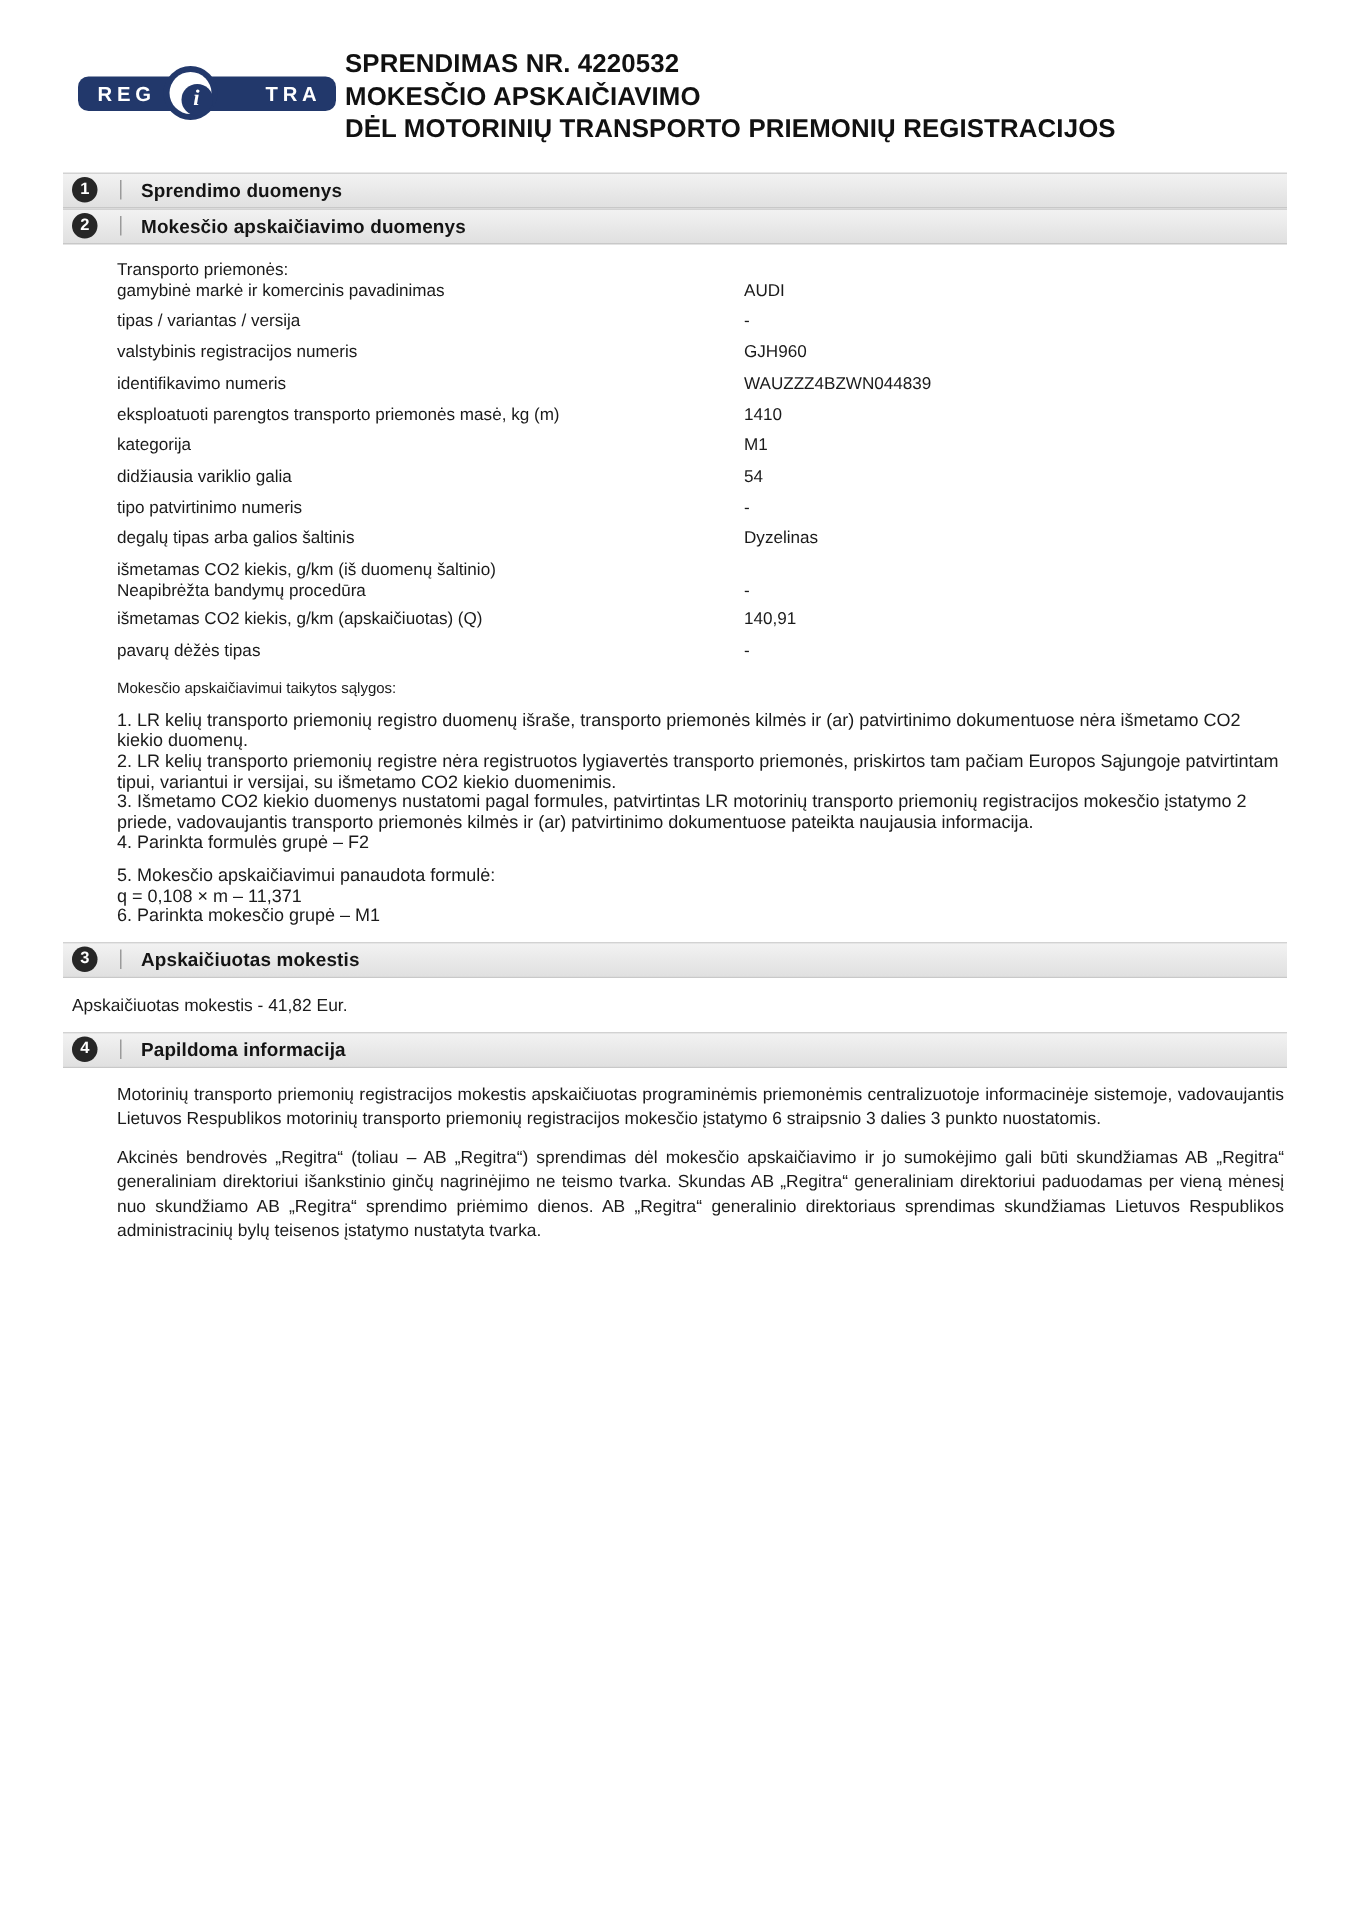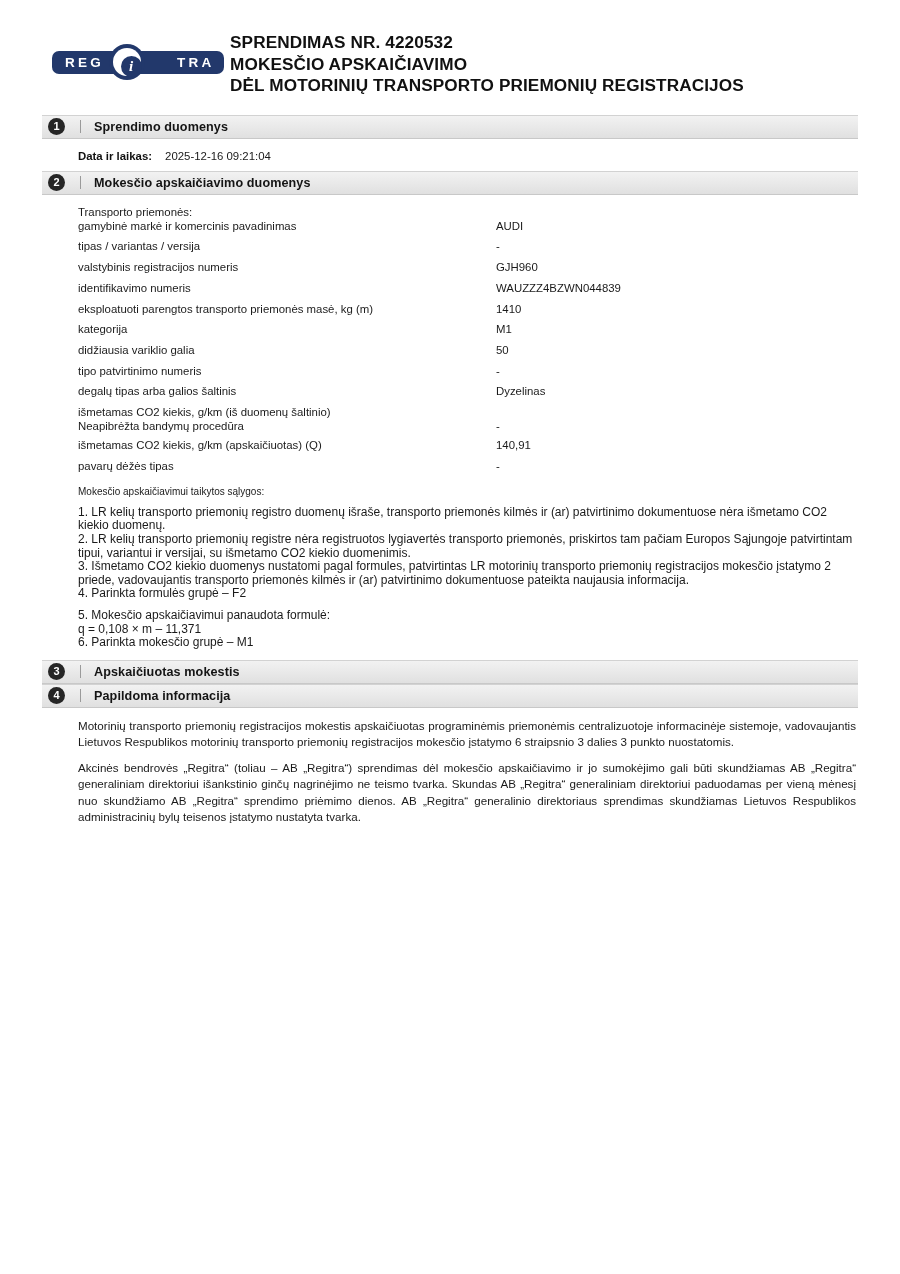--- a/index.html
+++ b/index.html
@@ -251,26 +251,20 @@
     </div>
   </div>
 
   <div style="height:18px"></div>
 
   <div class="section-bar">
     <div class="sec-num">1</div>
     <div class="sec-divider"></div>
     <div class="sec-title">Sprendimo duomenys</div>
   </div>
-  <div class="sec-body">
-    <div class="kv-inline">
-      <span class="k">Data ir laikas:</span>
-      <span class="v">2025-12-16 09:21:04</span>
-    </div>
-  </div>
 
   <div class="section-bar">
     <div class="sec-num">2</div>
     <div class="sec-divider"></div>
     <div class="sec-title">Mokesčio apskaičiavimo duomenys</div>
   </div>
   <div class="sec-body">
     <table class="data-table">
       <tbody>
         <tr>
@@ -292,21 +286,21 @@
         <tr>
           <td class="label">eksploatuoti parengtos transporto priemonės masė, kg (m)</td>
           <td class="value">1410</td>
         </tr>
         <tr>
           <td class="label">kategorija</td>
           <td class="value">M1</td>
         </tr>
         <tr>
           <td class="label">didžiausia variklio galia</td>
-          <td class="value">50</td>
+          <td class="value">54</td>
         </tr>
         <tr>
           <td class="label">tipo patvirtinimo numeris</td>
           <td class="value">-</td>
         </tr>
         <tr>
           <td class="label">degalų tipas arba galios šaltinis</td>
           <td class="value">Dyzelinas</td>
         </tr>
         <tr class="tall">
@@ -333,20 +327,23 @@
     <p class="cond-item">q = 0,108 × m – 11,371</p>
     <p class="cond-item">6. Parinkta mokesčio grupė –  M1</p>
     <div class="sec-spacer"></div>
   </div>
 
   <div class="section-bar">
     <div class="sec-num">3</div>
     <div class="sec-divider"></div>
     <div class="sec-title">Apskaičiuotas mokestis</div>
   </div>
+  <div class="sec-body" style="padding-left:42px">
+    <div class="result-line">Apskaičiuotas mokestis - 41,82 Eur.</div>
+  </div>
 
   <div class="section-bar">
     <div class="sec-num">4</div>
     <div class="sec-divider"></div>
     <div class="sec-title">Papildoma informacija</div>
   </div>
   <div class="sec-body" style="padding-left:78px;padding-right:44px">
     <p class="info-para first">Motorinių transporto priemonių registracijos mokestis apskaičiuotas programinėmis priemonėmis centralizuotoje informacinėje sistemoje, vadovaujantis Lietuvos Respublikos motorinių transporto priemonių registracijos mokesčio įstatymo 6 straipsnio 3 dalies 3 punkto nuostatomis.</p>
     <p class="info-para second">Akcinės bendrovės „Regitra“ (toliau – AB „Regitra“) sprendimas dėl mokesčio apskaičiavimo ir jo sumokėjimo gali būti skundžiamas AB „Regitra“ generaliniam direktoriui išankstinio ginčų nagrinėjimo ne teismo tvarka. Skundas AB „Regitra“ generaliniam direktoriui paduodamas per vieną mėnesį nuo skundžiamo AB „Regitra“ sprendimo priėmimo dienos. AB „Regitra“ generalinio direktoriaus sprendimas skundžiamas Lietuvos Respublikos administracinių bylų teisenos įstatymo nustatyta tvarka.</p>
   </div>

